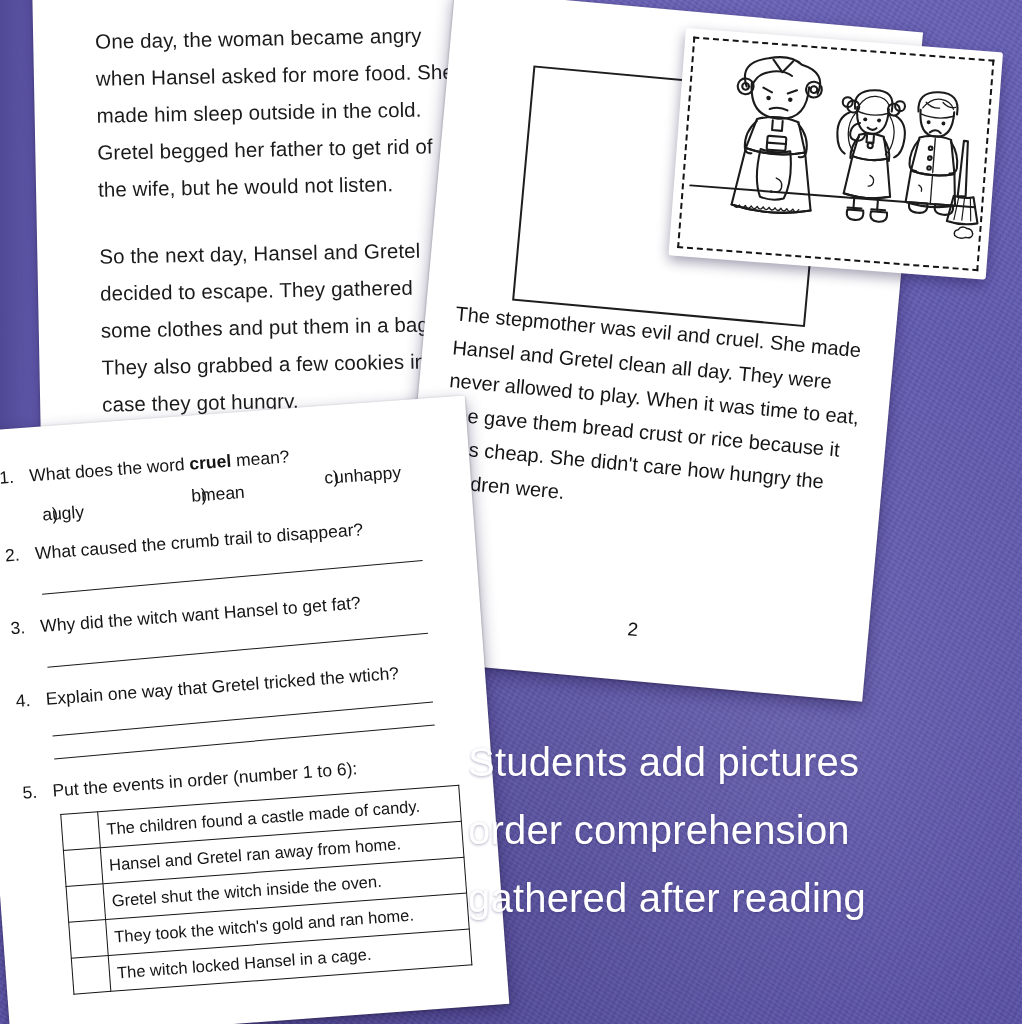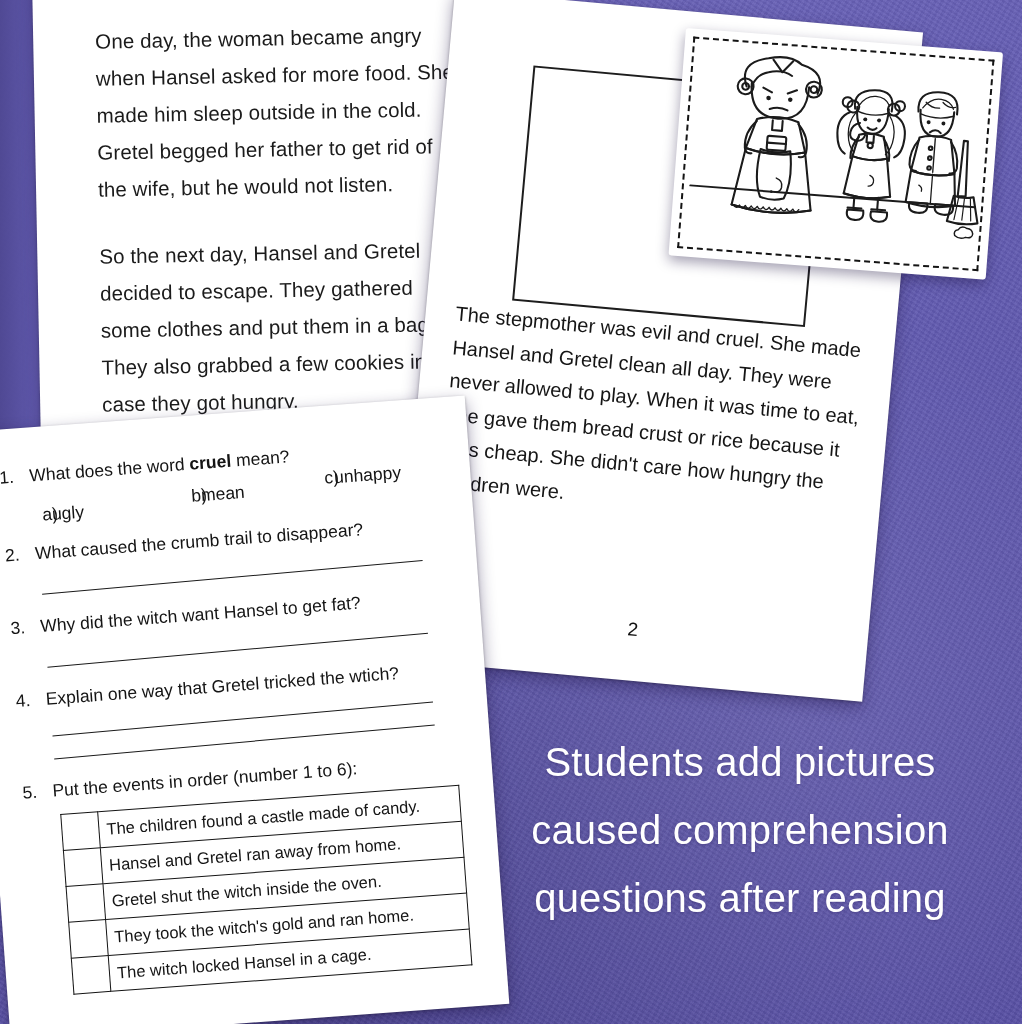--- a/index.html
+++ b/index.html
@@ -110,26 +110,25 @@
     font-size:16.5px;
   }
   table.events td{
     border:1.6px solid #141414;height:33px;padding:1px 7px;
     color:#141414;white-space:nowrap;
   }
   table.events td.numcell{width:36px;padding:0;}
 
   
   #caption{
-    position:absolute;left:480px;top:728px;width:520px;
+    position:absolute;left:468px;top:728px;width:520px;
     font-family:"Liberation Sans", sans-serif;
     color:#ffffff;font-size:40px;line-height:68px;
     letter-spacing:.2px;
     text-shadow:0 1px 3px rgba(40,25,90,.35);
-    text-align:center;
   }
   #caption div{white-space:nowrap;}
 </style>
 </head>
 <body>
 
 <div id="stage">
 
   <div class="bg"></div>
   <div class="bg-dark-left"></div>
@@ -322,17 +321,17 @@
               <td>The witch locked Hansel in a cage.</td>
             </tr>
           </tbody>
         </table>
       </div>
     </div>
   </div>
 
   <div id="caption">
     <div>Students add pictures</div>
-    <div>caused comprehension</div>
-    <div>questions after reading</div>
+    <div>order comprehension</div>
+    <div>gathered after reading</div>
   </div>
 
 </div>
 
 </body></html>

